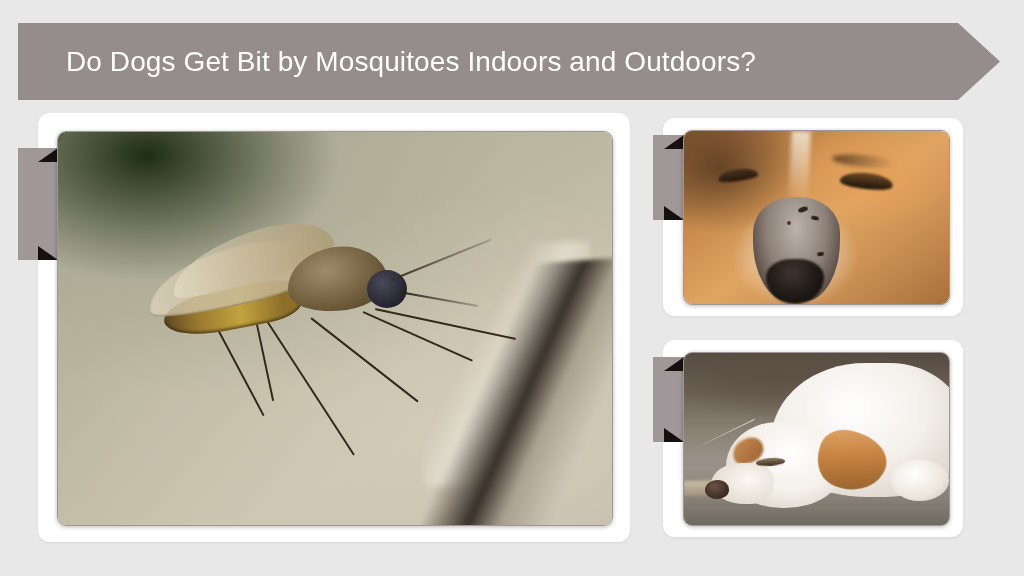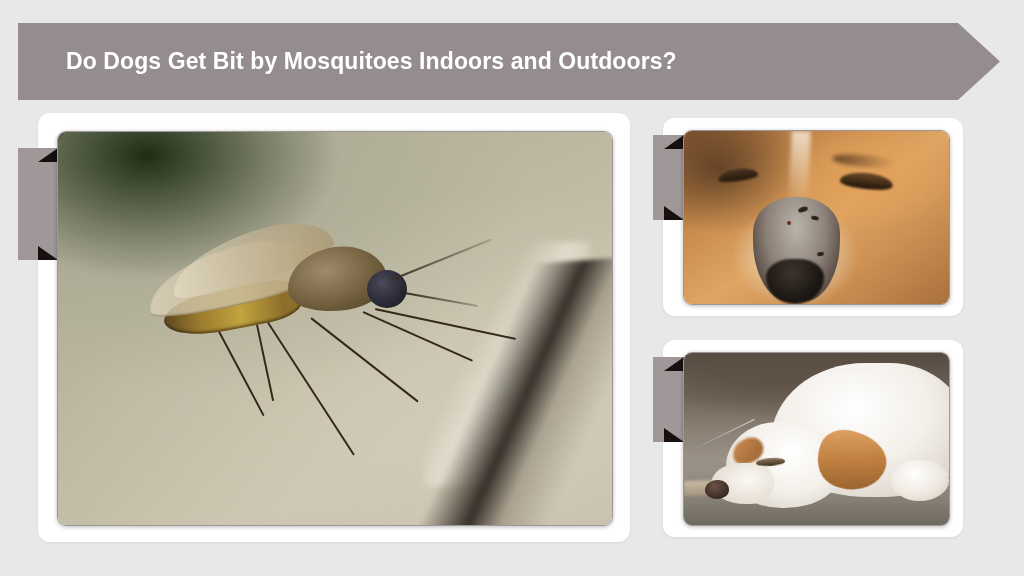--- a/index.html
+++ b/index.html
@@ -13,22 +13,22 @@
   
   .banner {
     position:absolute; left:18px; top:23px; width:982px; height:77px;
     background:#958d8d;
     -webkit-clip-path: polygon(0 0, 940px 0, 982px 38.5px, 940px 77px, 0 77px);
     clip-path: polygon(0 0, 940px 0, 982px 38.5px, 940px 77px, 0 77px);
     display:flex; align-items:center;
   }
   .banner-title {
     color:#ffffff;
-    font-size:23px;
-    font-weight:bold;
+    font-size:28px;
+    font-weight:normal;
     letter-spacing:0.1px;
     margin-left:48px;
     white-space:nowrap;
     font-family:"Liberation Sans", sans-serif;
   }
 
   
   .card {
     position:absolute;
     background:#ffffff;

